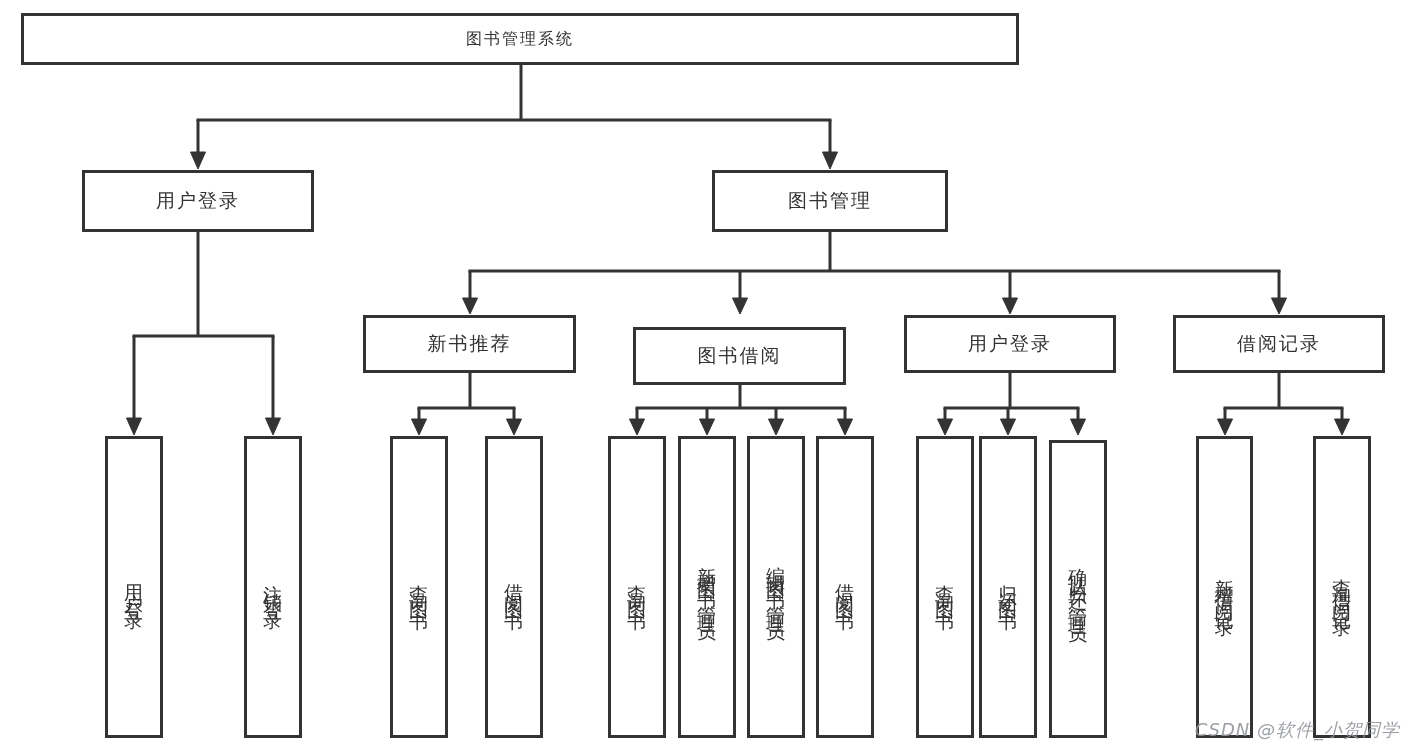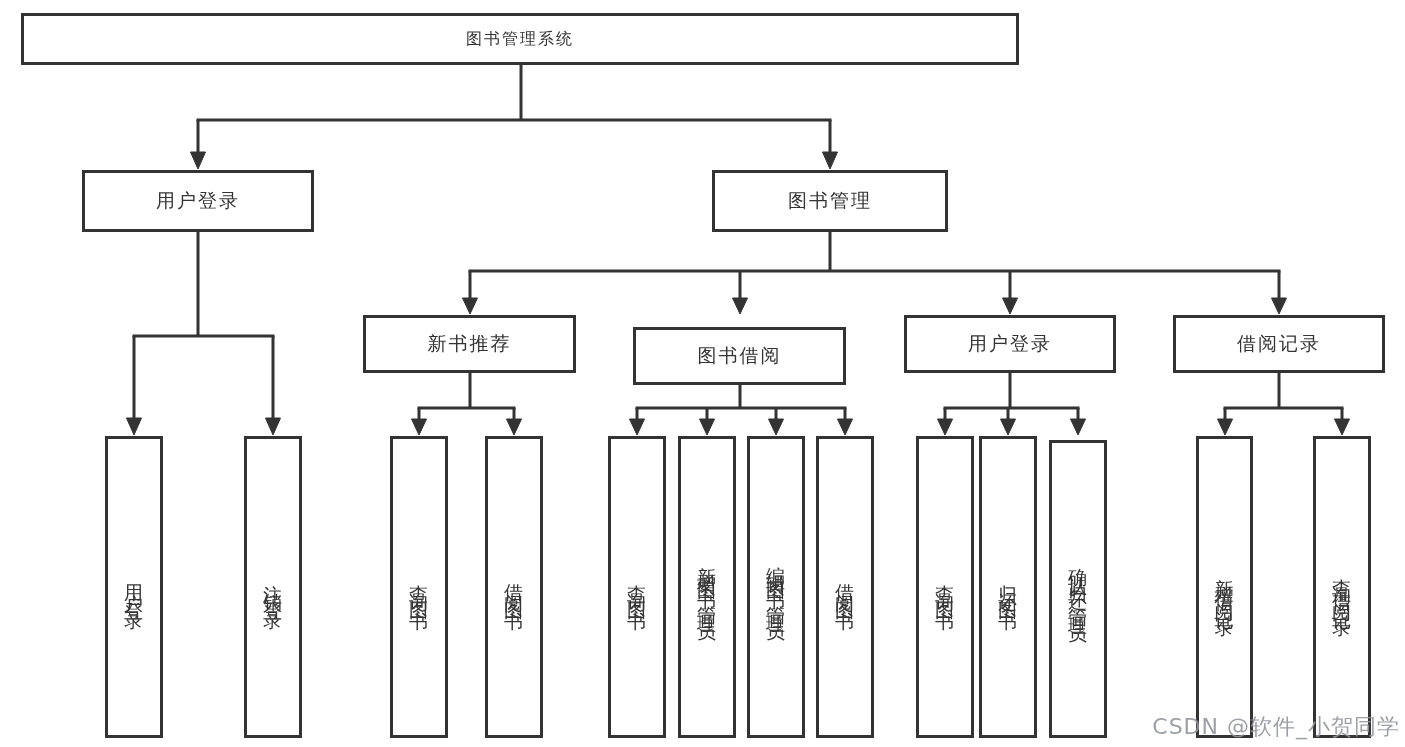--- a/index.html
+++ b/index.html
@@ -16,22 +16,23 @@
   }
   .hlabel { font-size:19px; letter-spacing:2px; white-space:nowrap; }
   .root-label { font-size:16px; }
   .vlabel {
     writing-mode:vertical-rl; font-size:19px; line-height:1;
     letter-spacing:9px; white-space:nowrap;
   }
   .vlabel.long { letter-spacing:8px; }
   .watermark {
     position:absolute; right:5px; bottom:5px; z-index:5;
-    font-size:22px; color:rgba(145,150,155,0.9); letter-spacing:1px;
+    font-size:18px; color:rgba(145,150,155,0.9); letter-spacing:1px;
     white-space:nowrap;
+    font-style:italic;
   }
 </style>
 </head>
 <body>
 
 <div class="canvas">
 
   <svg class="connectors" width="1405" height="747">
     <g stroke="#333333" stroke-width="3" fill="#333333">
 

